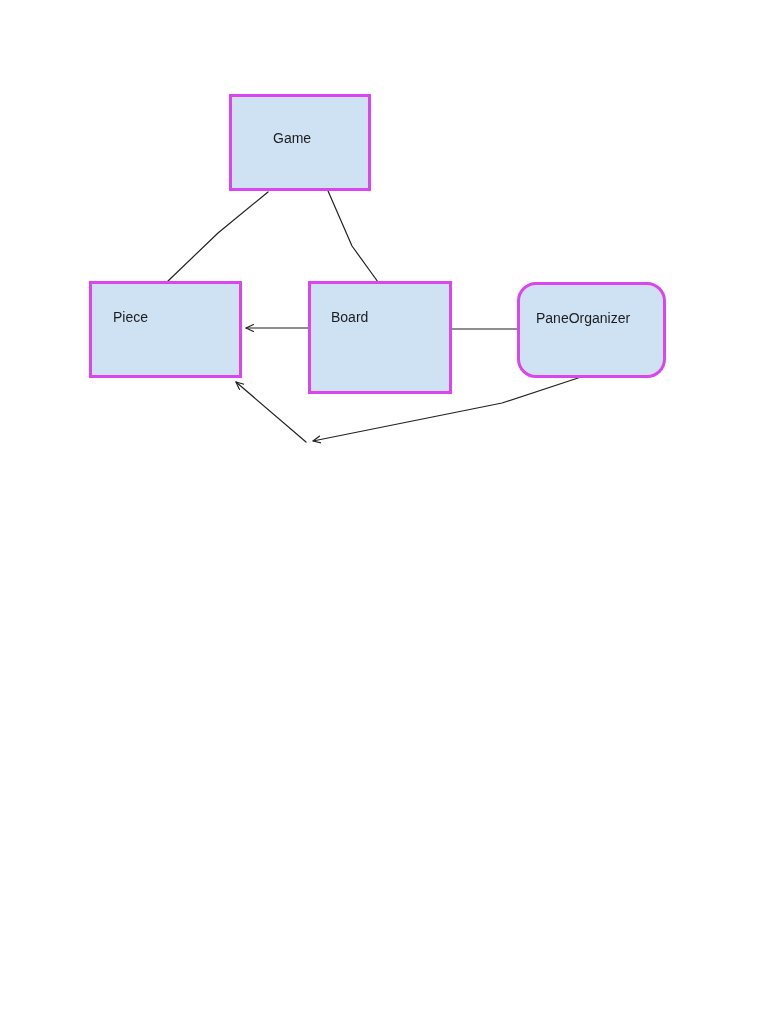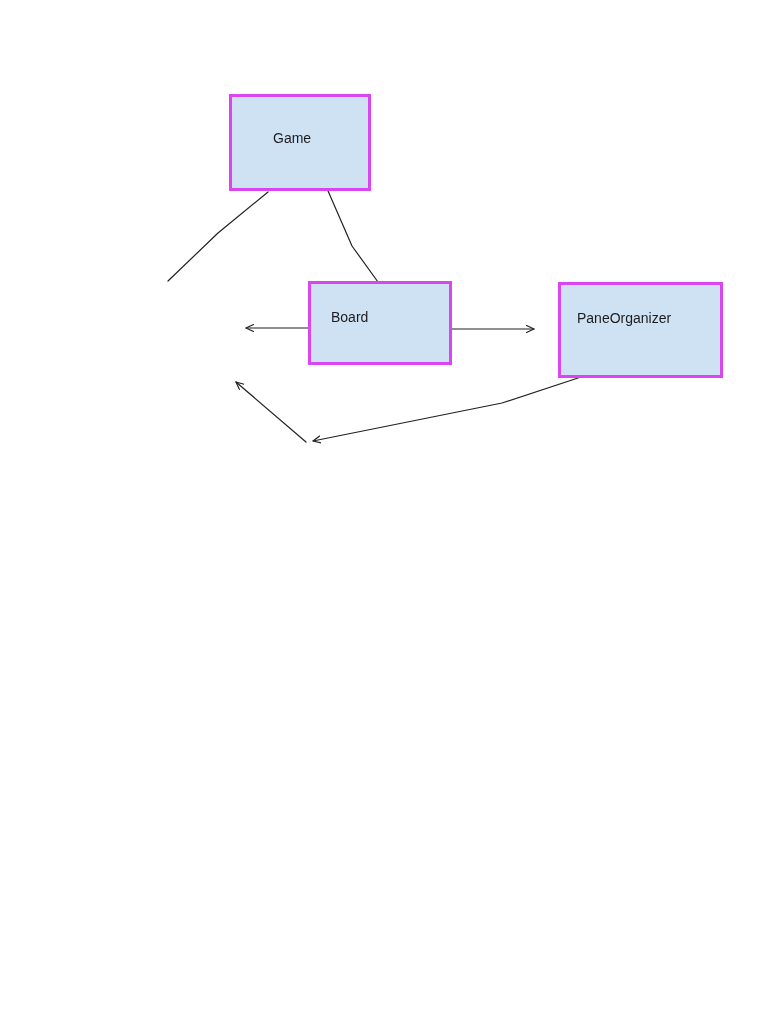--- a/index.html
+++ b/index.html
@@ -33,23 +33,23 @@
     position: absolute;
     color: #1c1c1e;
     font-size: 14px;
     line-height: 15px;
     white-space: nowrap;
   }
   #node-game        { left: 229px; top: 94px;  width: 142px; height: 97px; }
   #node-game .label { left: 41px;  top: 34px; }
   #node-piece        { left: 89px;  top: 281px; width: 153px; height: 97px; }
   #node-piece .label { left: 21px;  top: 26px; }
-  #node-board        { left: 308px; top: 281px; width: 144px; height: 84px; }
+  #node-board        { left: 308px; top: 281px; width: 144px; height: 113px; }
   #node-board .label { left: 20px;  top: 26px; }
-  #node-paneorganizer        { left: 558px; top: 282px; width: 165px; height: 96px; }
+  #node-paneorganizer        { left: 517px; top: 282px; width: 149px; height: 96px; border-radius: 19px; }
   #node-paneorganizer .label { left: 16px;  top: 26px; }
   .note {
     position: absolute;
     left: 90px;
     top: 449px;
     color: #1c1c1e;
     font-size: 13.5px;
     line-height: 16px;
     white-space: nowrap;
   }
@@ -83,20 +83,23 @@
 
     <line class="conn" x1="306" y1="442" x2="236" y2="382" marker-end="url(#arrowhead)"></line>
 
     <polyline class="conn" points="581,377 502,403 313,441" marker-end="url(#arrowhead)"></polyline>
   </svg>
 
   <div class="node" id="node-game">
     <span class="label">Game</span>
   </div>
 
+  <div class="node" id="node-piece">
+    <span class="label">Piece</span>
+  </div>
 
   <div class="node" id="node-board">
     <span class="label">Board</span>
   </div>
 
   <div class="node" id="node-paneorganizer">
     <span class="label">PaneOrganizer</span>
   </div>
 
 

